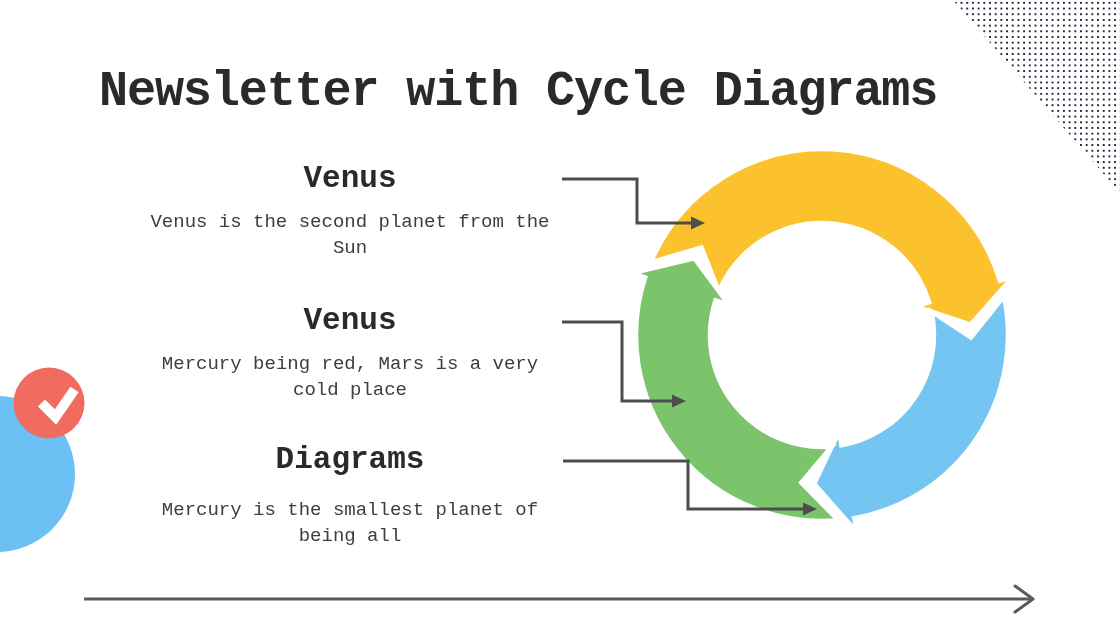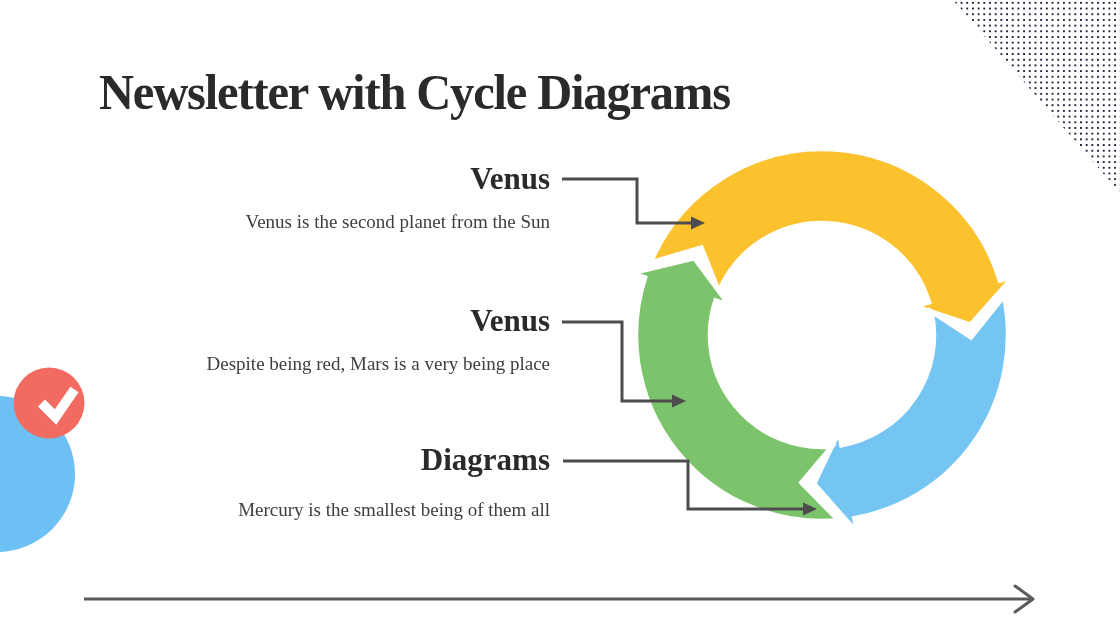--- a/index.html
+++ b/index.html
@@ -1,39 +1,39 @@
 <!DOCTYPE html>
 <html style="--background: #FFFFFF; --title-color: #2A2A2A; --desc-color: #3E3E3E;"><head>
 <meta charset="utf-8">
 <style>
   html,body{margin:0;padding:0;background:#e8e8e8;}
   .slide{
     position:relative;width:1120px;height:630px;overflow:hidden;
     background:var(--background,#fff);
-    font-family:Liberation Serif, serif;
+    font-family:Liberation Mono, monospace;
   }
   .vector-layer{position:absolute;left:0;top:0;width:1120px;height:630px;}
   .halftone{
     position:absolute;top:0;right:0;width:167px;height:193px;
     clip-path:polygon(0 0,100% 0,100% 100%);
     pointer-events:none;
   }
   .slide-title{
     position:absolute;left:99px;top:64px;margin:0;width:900px;
     font-size:50px;font-weight:bold;letter-spacing:-1.2px;line-height:1.12;
     color:var(--title-color,#2a2a2a);
     transform:scaleX(.97);transform-origin:left top;white-space:nowrap;
   }
   .planet-label{
-    position:absolute;left:150px;width:400px;text-align:right;
+    position:absolute;left:150px;width:400px;text-align:center;
     font-size:31px;font-weight:bold;line-height:38px;
     color:var(--title-color,#2a2a2a);
   }
   .planet-desc{
-    position:absolute;left:150px;width:400px;text-align:right;
+    position:absolute;left:150px;width:400px;text-align:center;
     font-size:19px;line-height:26px;
     color:var(--desc-color,#3e3e3e);
   }
   .venus-label{top:160px}   .venus-desc{top:209px}
   .mars-label{top:302px}    .mars-desc{top:351px}
   .mercury-label{top:441px} .mercury-desc{top:497px}
 </style>
 </head>
 <body>
 
@@ -57,18 +57,18 @@
     </svg>
 
   <div class="halftone" id="halftone" style="background-image: radial-gradient(circle, rgb(35, 35, 60) 1.05px, transparent 1.35px); background-size: 5.7px 5.7px;"></div>
 
   <h1 class="slide-title">Newsletter with Cycle Diagrams</h1>
 
   <div class="planet-label venus-label">Venus</div>
   <div class="planet-desc venus-desc">Venus is the second planet from the Sun</div>
 
   <div class="planet-label mars-label">Venus</div>
-  <div class="planet-desc mars-desc">Despite being red, Mars is a very being place</div>
+  <div class="planet-desc mars-desc">Mercury being red, Mars is a very cold place</div>
 
   <div class="planet-label mercury-label">Diagrams</div>
-  <div class="planet-desc mercury-desc">Mercury is the smallest being of them all</div>
+  <div class="planet-desc mercury-desc">Mercury is the smallest planet of being all</div>
 
 </div>
 
 </body></html>

